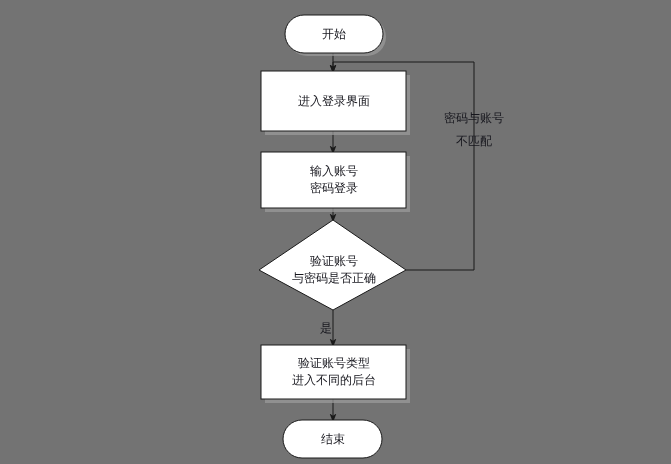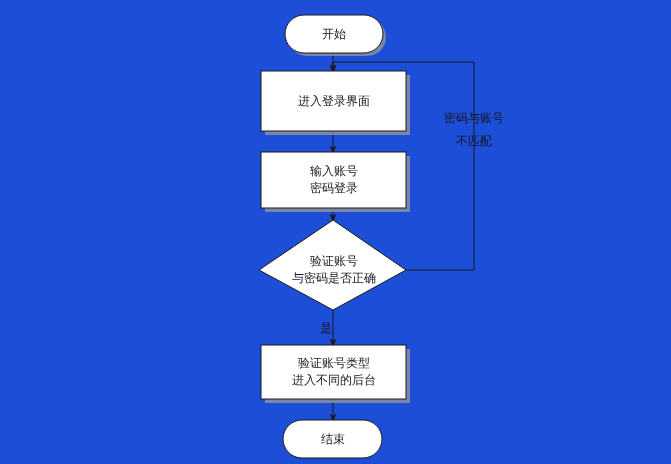--- a/index.html
+++ b/index.html
@@ -7,21 +7,21 @@
     padding: 0;
     background: #ffffff;
   }
   body {
     font-family: "DejaVu Sans", "Liberation Sans", sans-serif;
   }
   #canvas {
     position: relative;
     width: 671px;
     height: 464px;
-    background: #1d4ed8;
+    background: #737373;
     overflow: hidden;
   }
   svg.flow {
     position: absolute;
     left: 0;
     top: 0;
     width: 671px;
     height: 464px;
   }
   .node-text {

